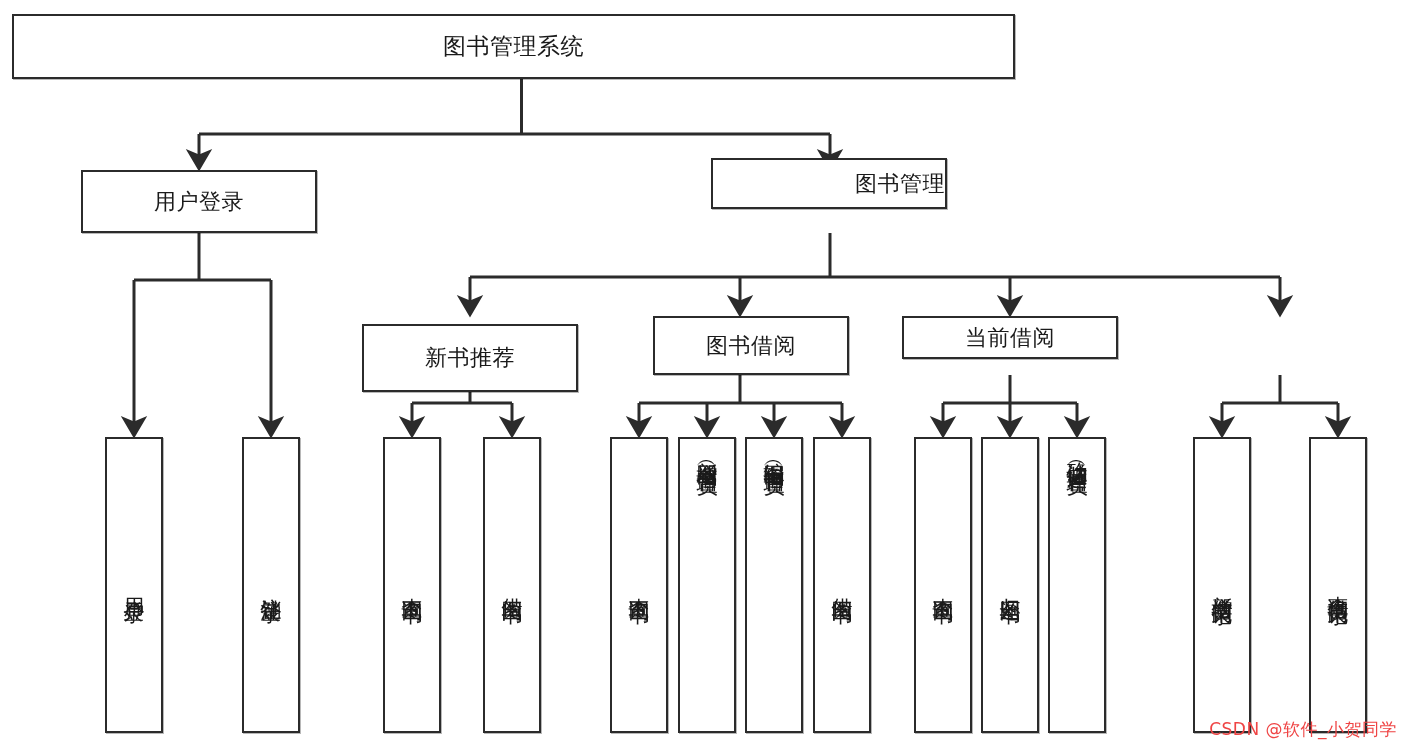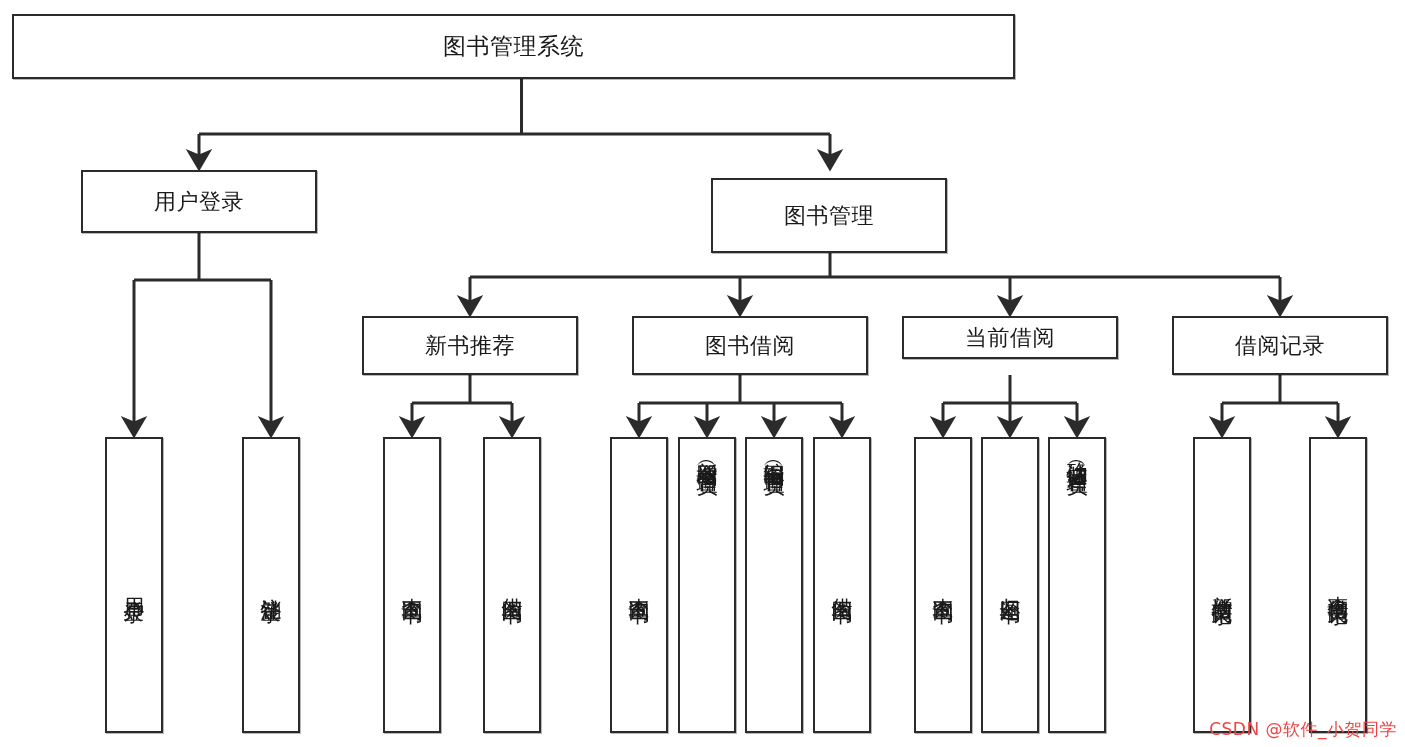--- a/index.html
+++ b/index.html
@@ -135,39 +135,36 @@
   </svg>
 
   <div class="node horizontal root" style="left:12px; top:14px; width:1003px; height:65px;">
     <span class="node-label">图书管理系统</span>
   </div>
 
   <div class="node horizontal" style="left:81px; top:170px; width:236px; height:63px;">
     <span class="node-label">用户登录</span>
   </div>
 
-  <div class="node horizontal" style="left:711px; top:178px; width:236px; height:75px;">
+  <div class="node horizontal" style="left:711px; top:158px; width:236px; height:51px;justify-content:flex-end;">
     <span class="node-label">图书管理</span>
   </div>
 
-  <div class="node horizontal" style="left:362px; top:316px; width:216px; height:59px;">
+  <div class="node horizontal" style="left:362px; top:324px; width:216px; height:68px;">
     <span class="node-label">新书推荐</span>
   </div>
 
-  <div class="node horizontal" style="left:632px; top:316px; width:236px; height:59px;">
+  <div class="node horizontal" style="left:653px; top:316px; width:196px; height:59px;">
     <span class="node-label">图书借阅</span>
   </div>
 
   <div class="node horizontal" style="left:902px; top:316px; width:216px; height:43px;">
     <span class="node-label">当前借阅</span>
   </div>
 
-  <div class="node horizontal" style="left:1172px; top:316px; width:216px; height:59px;">
-    <span class="node-label">借阅记录</span>
-  </div>
 
   <div class="node vertical v-center" style="left:105px; top:437px; width:58px; height:296px;">
     <span class="node-label">用户登录</span>
   </div>
 
   <div class="node vertical v-center" style="left:242px; top:437px; width:58px; height:296px;">
     <span class="node-label">注销登录</span>
   </div>
 
   <div class="node vertical v-center" style="left:383px; top:437px; width:58px; height:296px;">

